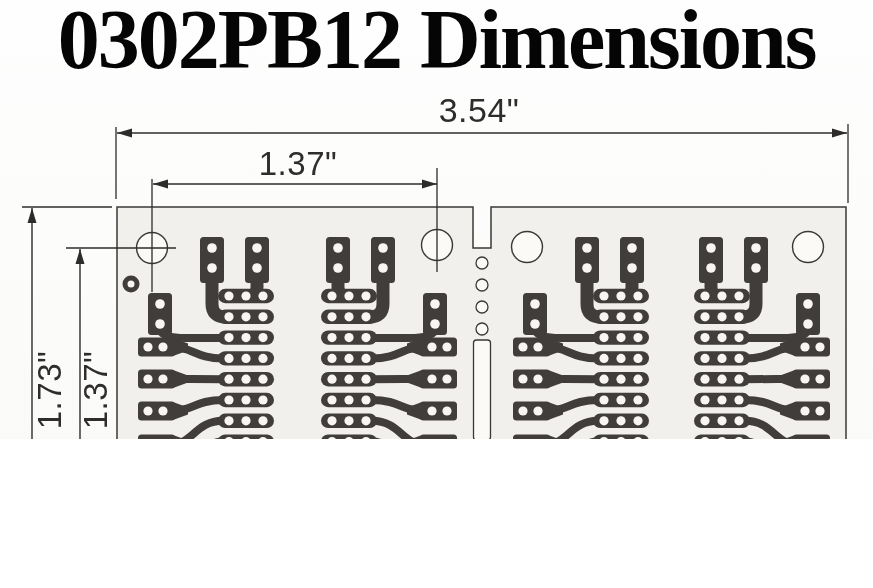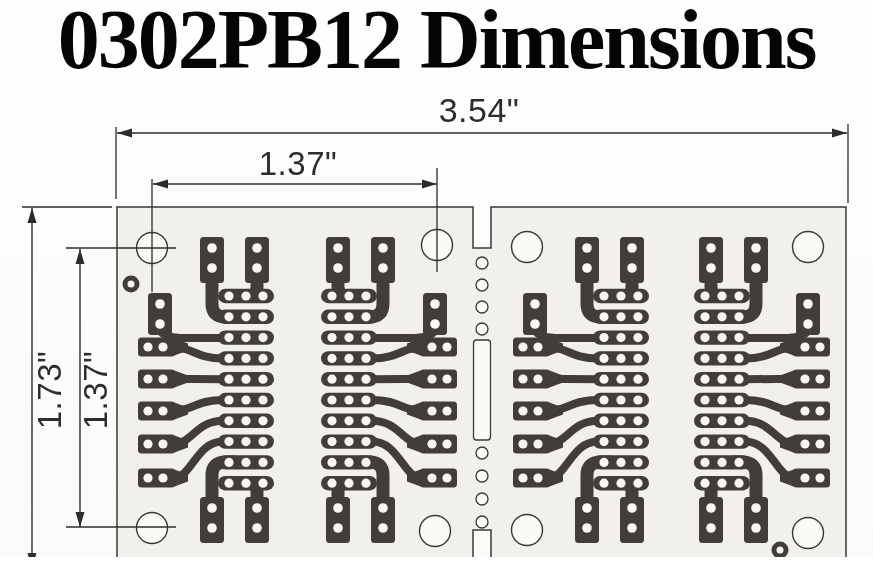--- a/index.html
+++ b/index.html
@@ -1,17 +1,17 @@
 <!DOCTYPE html>
 <html><head>
 <meta charset="utf-8">
 <style>
   html,body{margin:0;padding:0;background:#fff;}
   .stage{
-    position:relative;width:873px;height:557px;overflow:hidden;
+    position:relative;width:873px;height:439px;overflow:hidden;
     background:linear-gradient(180deg,#fefefe 0%,#fcfcfb 60%,#fafaf8 100%);
     font-family:"Liberation Sans",sans-serif;
   }
   .title{
     position:absolute;top:-2px;left:0;width:873px;text-align:center;
     font-family:"Liberation Serif",serif;font-weight:700;font-size:84px;
     line-height:1.0;letter-spacing:-2px;color:#050505;white-space:nowrap;
   }
   .drawing{position:absolute;left:0;top:0;}
   .dim-label{

